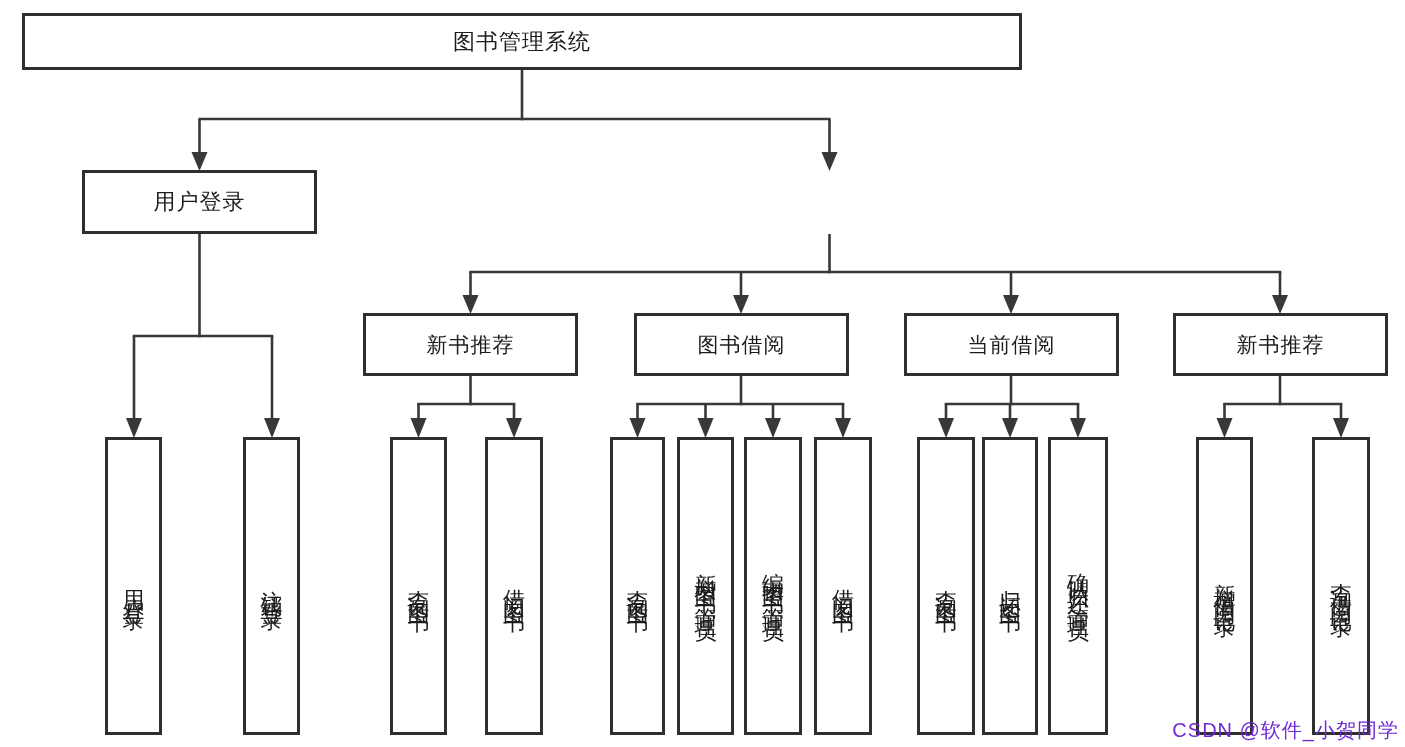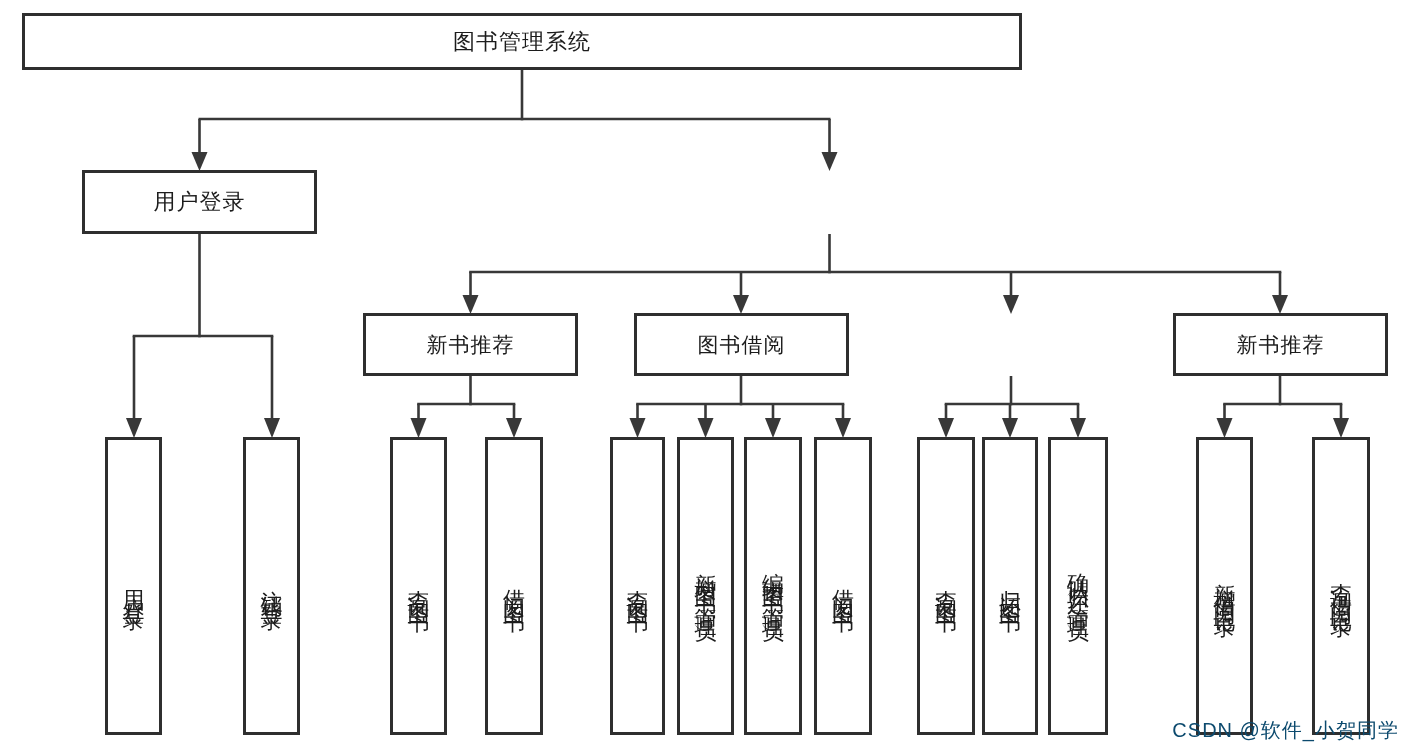--- a/index.html
+++ b/index.html
@@ -50,21 +50,21 @@
     font-size: 22px;
     letter-spacing: 7px;
     color: #1c1c1c;
     white-space: nowrap;
   }
   .watermark {
     position: absolute;
     right: 6px;
     bottom: 3px;
     font-size: 20px;
-    color: #0c4a6e;
+    color: #6d28d9;
     letter-spacing: 1px;
     pointer-events: none;
   }
   svg line, svg path { stroke: #383838; stroke-width: 2.6; fill: none; }
   svg polygon { fill: #383838; stroke: none; }
 </style>
 </head>
 <body>
 
 <div id="stage">
@@ -138,20 +138,23 @@
   <div class="box l2-box" style="left:82px;">
     <span>用户登录</span>
   </div>
 
   <div class="box l3-box" style="left:634px;">
     <span>图书借阅</span>
   </div>
   <div class="box l3-box" style="left:363px;">
     <span>新书推荐</span>
   </div>
+  <div class="box l3-box" style="left:904px;">
+    <span>当前借阅</span>
+  </div>
   <div class="box l3-box" style="left:1173px;">
     <span>新书推荐</span>
   </div>
 
   <div class="leaf" style="left:105px; width:57px;">
     <span class="vtext">用户登录</span>
   </div>
   <div class="leaf" style="left:243px; width:57px;">
     <span class="vtext">注销登录</span>
   </div>

